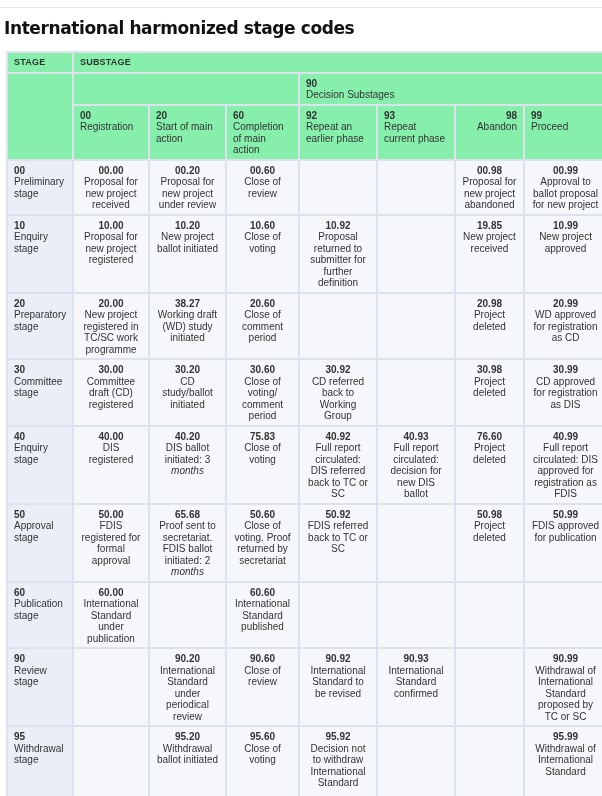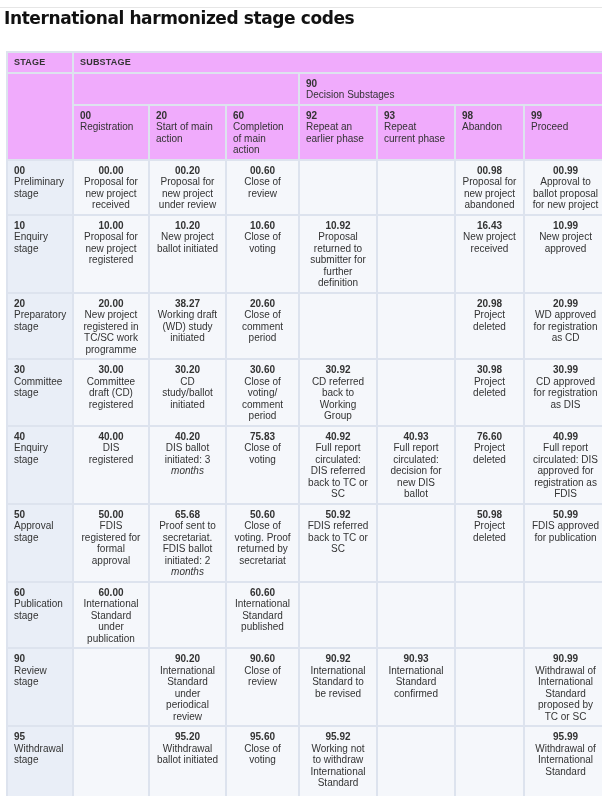--- a/index.html
+++ b/index.html
@@ -1,21 +1,21 @@
 <!DOCTYPE html>
 <html><head>
 <meta charset="utf-8">
 <style>
   html, body { margin: 0; padding: 0; background: #ffffff; }
   body { width: 602px; height: 796px; position: relative; overflow: hidden; font-family: "Liberation Sans", sans-serif; color: #333333; }
   .top-rule { position: absolute; left: 0; top: 7px; width: 602px; height: 1px; background: #e6e6e6; }
-  .title { position: absolute; left: 4px; top: 8px; margin: 0; font-family: "DejaVu Sans", sans-serif; font-weight: bold; font-size: 17px; letter-spacing: -0.4px; color: #111111; }
+  .title { position: absolute; left: 4px; top: 18px; margin: 0; font-family: "DejaVu Sans", sans-serif; font-weight: bold; font-size: 17px; letter-spacing: -0.4px; color: #111111; }
   table.codes { position: absolute; left: 6px; top: 51px; width: 580px; border-collapse: collapse; table-layout: fixed; font-size: 10px; line-height: 11.5px; }
   table.codes td, table.codes th { border: 2px solid #dde3ee; vertical-align: top; padding: 4px 6px 3px 6px; }
-  th { text-align: left; font-weight: normal; background: #f0abfc; }
+  th { text-align: left; font-weight: normal; background: #86efac; }
   th.hdr { font-weight: bold; font-size: 9px; letter-spacing: 0.2px; padding-top: 6px; padding-bottom: 6px; }
   th .num { font-weight: bold; display: block; }
   th.stage-col { border-bottom-color: #e9eef7; }
   th.substage-top { border-bottom-color: #e9eef7; }
   td.stage { background: #e9eef7; text-align: left; }
   td.stage .num { font-weight: bold; display: block; }
   td.cell { background: #f5f7fb; text-align: center; padding-left: 3px; padding-right: 3px; }
   td.cell .code { font-weight: bold; display: block; }
   em { font-style: italic; }
 </style>
@@ -48,21 +48,21 @@
         <span class="num">90</span>
         <span>Decision Substages</span>
       </th>
     </tr>
     <tr id="col-headers">
         <th style="height: 46px;"><span class="num">00</span><span>Registration</span></th>
         <th style="height: 46px;"><span class="num">20</span><span>Start of main action</span></th>
         <th style="height: 46px;"><span class="num">60</span><span>Completion of main action</span></th>
         <th style="height: 46px;"><span class="num">92</span><span>Repeat an earlier phase</span></th>
         <th style="height: 46px; margin-top: 20px;"><span class="num">93</span><span>Repeat current phase</span></th>
-        <th style="height: 46px;"><span class="num">98</span><span>Abandon</span></th>
+        <th style="height: 46px; text-align: right;"><span class="num">98</span><span>Abandon</span></th>
         <th style="height: 46px;"><span class="num">99</span><span>Proceed</span></th>
       </tr>
   </thead>
   <tbody id="table-body">
       <tr style="height: 52px;">
         <td class="stage"><span class="num">00</span><span>Preliminary stage</span></td>
         <td class="cell"><span class="code">00.00</span><span>Proposal for new project received</span></td>
         <td class="cell"><span class="code">00.20</span><span>Proposal for new project under review</span></td>
         <td class="cell"><span class="code">00.60</span><span>Close of review</span></td>
         <td class="cell"></td>
@@ -70,21 +70,21 @@
         <td class="cell"><span class="code">00.98</span><span>Proposal for new project abandoned</span></td>
         <td class="cell"><span class="code">00.99</span><span>Approval to ballot proposal for new project</span></td>
       </tr>
       <tr style="height: 76px;">
         <td class="stage"><span class="num">10</span><span>Enquiry stage</span></td>
         <td class="cell"><span class="code">10.00</span><span>Proposal for new project registered</span></td>
         <td class="cell"><span class="code">10.20</span><span>New project ballot initiated</span></td>
         <td class="cell"><span class="code">10.60</span><span>Close of voting</span></td>
         <td class="cell"><span class="code">10.92</span><span>Proposal returned to submitter for further definition</span></td>
         <td class="cell"></td>
-        <td class="cell"><span class="code">16.43</span><span>New project received</span></td>
+        <td class="cell"><span class="code">19.85</span><span>New project received</span></td>
         <td class="cell"><span class="code">10.99</span><span>New project approved</span></td>
       </tr>
       <tr style="height: 64px;">
         <td class="stage"><span class="num">20</span><span>Preparatory stage</span></td>
         <td class="cell"><span class="code">20.00</span><span>New project registered in TC/SC work programme</span></td>
         <td class="cell"><span class="code">38.27</span><span>Working draft (WD) study initiated</span></td>
         <td class="cell"><span class="code">20.60</span><span>Close of comment period</span></td>
         <td class="cell"></td>
         <td class="cell"></td>
         <td class="cell"><span class="code">20.98</span><span>Project deleted</span></td>
@@ -138,19 +138,19 @@
         <td class="cell"><span class="code">90.92</span><span>International Standard to be revised</span></td>
         <td class="cell"><span class="code">90.93</span><span>International Standard confirmed</span></td>
         <td class="cell"></td>
         <td class="cell"><span class="code">90.99</span><span>Withdrawal of International Standard proposed by TC or SC</span></td>
       </tr>
       <tr style="height: 72px;">
         <td class="stage"><span class="num">95</span><span>Withdrawal stage</span></td>
         <td class="cell"></td>
         <td class="cell"><span class="code">95.20</span><span>Withdrawal ballot initiated</span></td>
         <td class="cell"><span class="code">95.60</span><span>Close of voting</span></td>
-        <td class="cell"><span class="code">95.92</span><span>Working not to withdraw International Standard</span></td>
+        <td class="cell"><span class="code">95.92</span><span>Decision not to withdraw International Standard</span></td>
         <td class="cell"></td>
         <td class="cell"></td>
         <td class="cell"><span class="code">95.99</span><span>Withdrawal of International Standard</span></td>
       </tr>
     </tbody>
 </table>
 
 </body></html>

